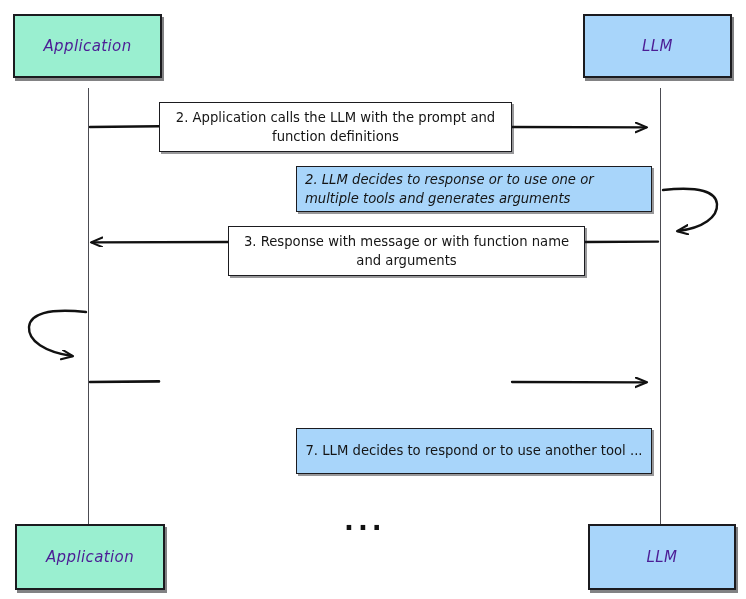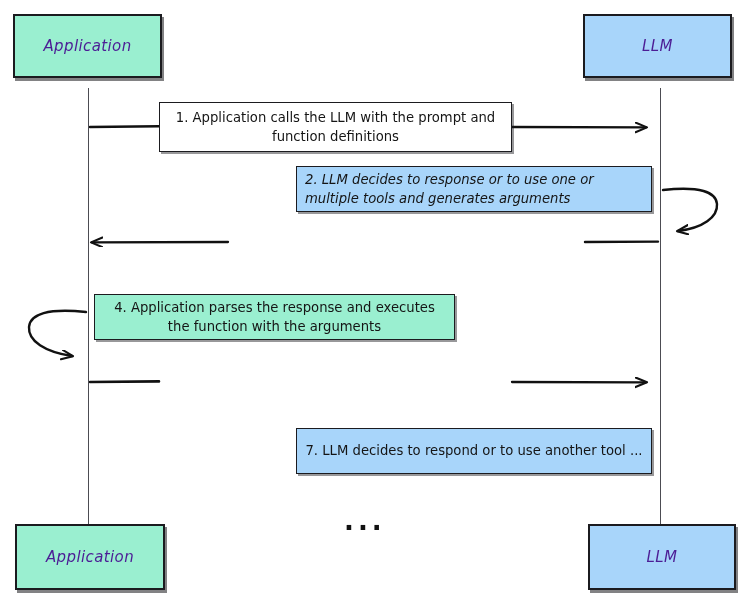--- a/index.html
+++ b/index.html
@@ -136,31 +136,31 @@
 
   <div class="participant" style="left:13px; top:14px; width:149px; height:64px; background:#9aefd0;">
     <span class="plabel">Application</span>
   </div>
 
   <div class="participant" style="left:583px; top:14px; width:149px; height:64px; background:#a8d5fa;">
     <span class="plabel">LLM</span>
   </div>
 
   <div class="msgbox fill-white" style="left:159px; top:102px; width:353px; height:50px;">
-    <span class="mtext align-center">1. Application calls the LLM with the prompt and function definitions</span>
+    <span class="mtext align-center">2. Application calls the LLM with the prompt and function definitions</span>
   </div>
 
   <div class="msgbox fill-blue" style="left:296px; top:166px; width:356px; height:46px;">
     <span class="mtext align-left">2. LLM decides to response or to use one or multiple tools and generates arguments</span>
   </div>
 
+  <div class="msgbox fill-white" style="left:228px; top:226px; width:357px; height:50px;">
+    <span class="mtext align-center">3. Response with message or with function name and arguments</span>
+  </div>
 
-  <div class="msgbox fill-green" style="left:94px; top:294px; width:361px; height:46px;">
-    <span class="mtext align-center">4. Application parses the response and executes the function with the arguments</span>
-  </div>
 
 
   <div class="msgbox fill-blue" style="left:296px; top:428px; width:356px; height:46px;">
     <span class="mtext align-center">7. LLM decides to respond or to use another tool ...</span>
   </div>
 
   <div class="ellipsis" style="left:344px; top:508px;">...</div>
 
   <div class="participant" style="left:15px; top:524px; width:150px; height:66px; background:#9aefd0;">
     <span class="plabel">Application</span>

